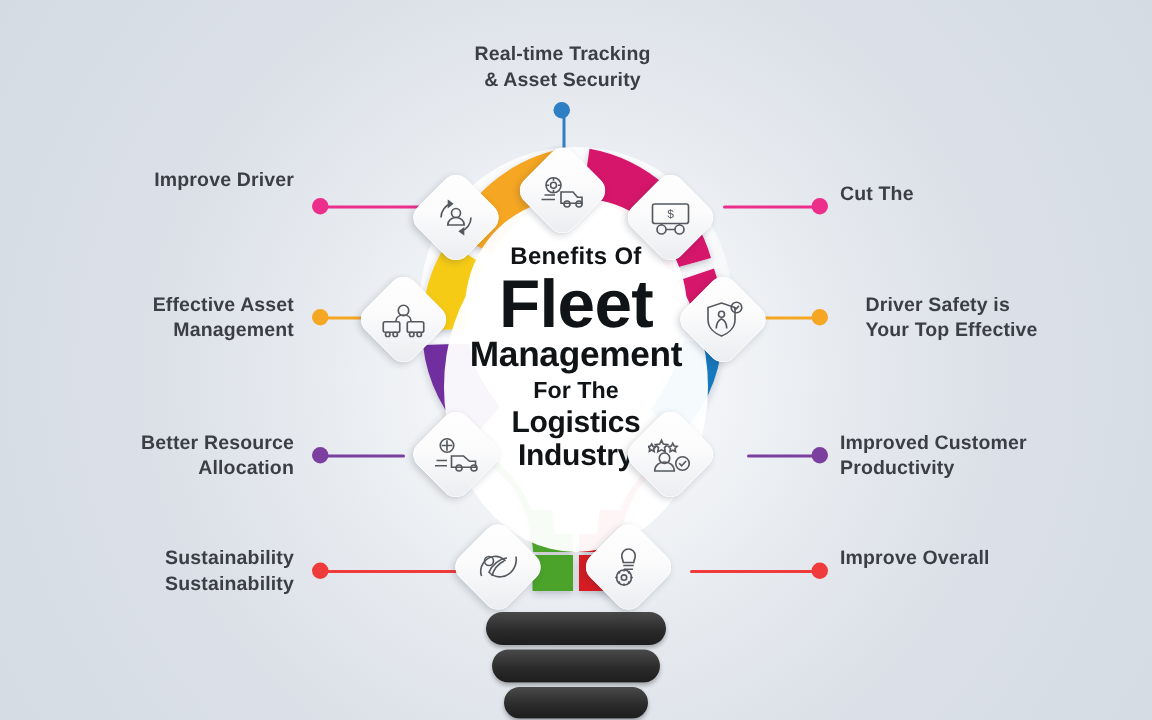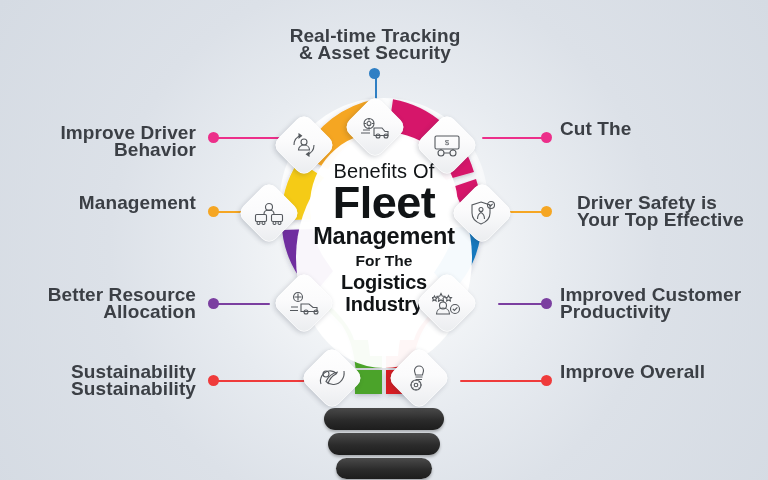--- a/index.html
+++ b/index.html
@@ -11,21 +11,21 @@
   #stage{
     position:relative;width:768px;height:480px;
     background:
       radial-gradient(circle at 50% 52%, #fdfdfe 0%, #f4f6f8 18%, #e7ebf0 38%, #dce1e8 60%, #d5dbe3 100%);
     overflow:hidden;
   }
   
   .label{
     position:absolute;
     font-weight:bold;
-    font-size:19px;
+    font-size:13px;
     line-height:16.5px;
     color:#3b3f45;
     letter-spacing:.1px;
     white-space:nowrap;
   }
   .label.left{text-align:right;}
   .label.right{text-align:left;}
   .label.top{text-align:center;}
 
   
@@ -36,21 +36,21 @@
   
   #bulb{position:absolute;left:236px;top:78px;width:296px;height:400px;}
   #bulbsvg{position:absolute;left:0;top:0;}
 
   
   #centertext{
     position:absolute;left:296px;top:162px;width:176px;
     text-align:center;color:#111416;
     pointer-events:none;
   }
-  .t-ben{font-size:20px;font-weight:normal;letter-spacing:.2px;line-height:19px;}
+  .t-ben{font-size:16px;font-weight:bold;letter-spacing:.2px;line-height:19px;}
   .t-fleet{font-size:45px;font-weight:bold;line-height:46px;letter-spacing:-.5px;margin-top:-1px;}
   .t-mgmt{font-size:23.5px;font-weight:bold;line-height:25px;letter-spacing:-.2px;margin-top:-2px;}
   .t-for{font-size:15.5px;font-weight:bold;line-height:19px;margin-top:2px;}
   .t-log{font-size:20px;font-weight:bold;line-height:22px;letter-spacing:-.2px;margin-top:1px;}
   .t-ind{font-size:20px;font-weight:bold;line-height:22px;letter-spacing:-.2px;}
 
   
   .badge{
     position:absolute;width:46px;height:46px;
     border-radius:10px;
@@ -317,26 +317,26 @@
         <path d="M11 15.5v1.5M11 25v1.5M5.2 21h1.6M15.2 21h1.6M7.2 17.2l1.1 1.1M13.7 23.7l1.1 1.1M14.8 17.2l-1.1 1.1M8.3 23.7l-1.1 1.1"></path>
       </svg>
     </div>
   </div>
 
   <div class="label top" style="left:275px;top:28px;width:200px;">
     <div>Real-time Tracking</div>
     <div>&amp; Asset Security</div>
   </div>
 
-  <div class="label left" style="left:20px;top:125px;width:176px;">
+  <div class="label left" style="left:20px;top:112px;width:176px;">
     <div>Improve Driver</div>
-    <div>Behavior</div>
   </div>
 
   <div class="label left" style="left:20px;top:195px;width:176px;">
+    <div>Effective Asset</div>
     <div>Management</div>
   </div>
 
   <div class="label left" style="left:20px;top:287px;width:176px;">
     <div>Better Resource</div>
     <div>Allocation</div>
   </div>
 
   <div class="label left" style="left:20px;top:364px;width:176px;">
     <div>Sustainability</div>

